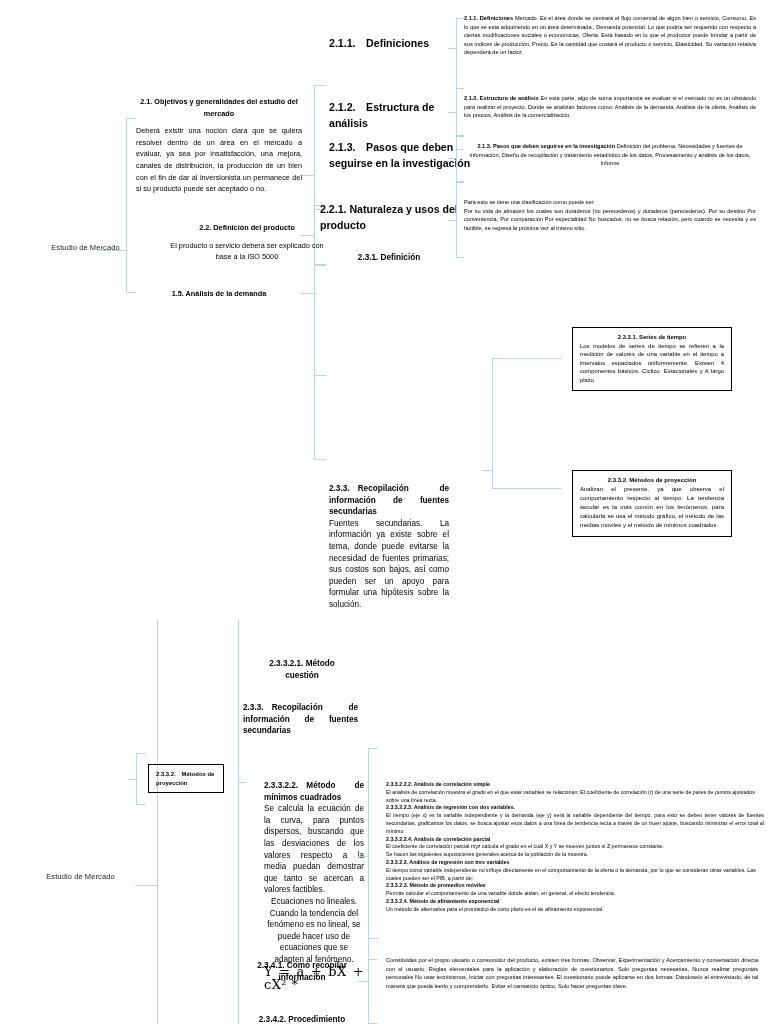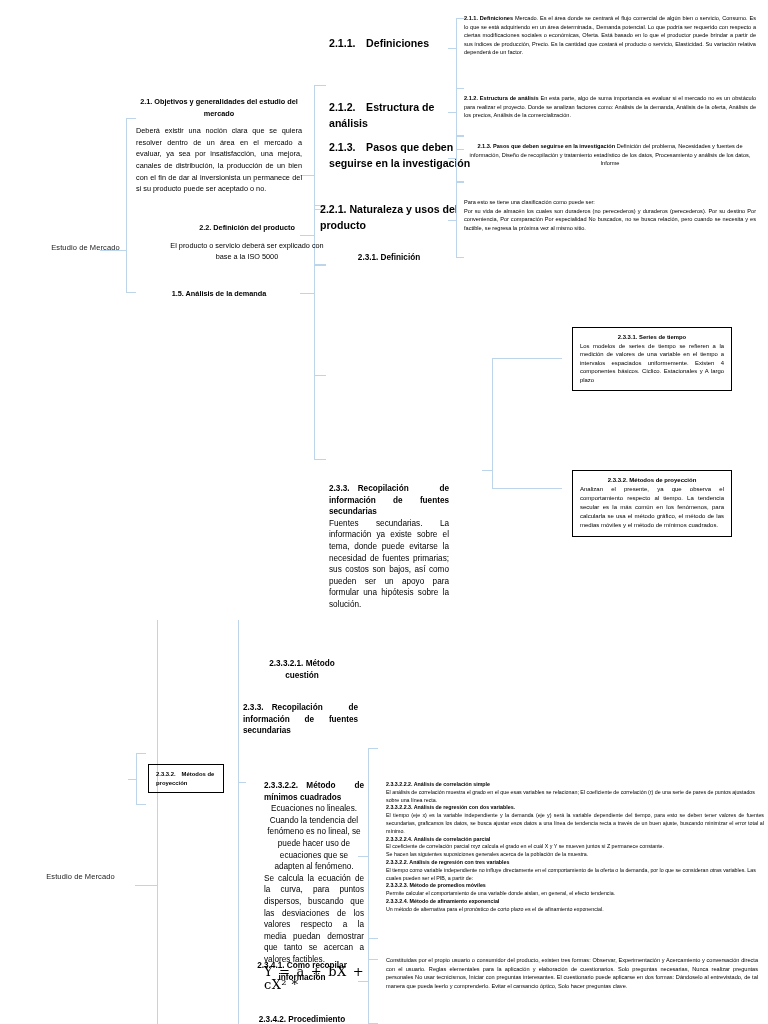--- a/index.html
+++ b/index.html
@@ -199,22 +199,22 @@
     <div class="h" style="left:10px;top:162px;width:8px;"></div>
     <div class="v" style="left:10px;top:0px;height:404px;"></div>
   </div>
 
   <div class="node s-l2s lead" style="left:252px;top:658px;width:100px;">
     <span class="ttl">2.3.3.2.1. Método cuestión</span>
   </div>
 
   <div class="node s-l2s just" style="left:264px;top:749px;width:100px;margin-top:31px;">
     <span class="ttl">2.3.3.2.2. Método de mínimos cuadrados</span>
+    <span class="body">Se calcula la ecuación de la curva, para puntos dispersos, buscando que las desviaciones de los valores respecto a la media puedan demostrar que tanto se acercan a valores factibles.</span>
     <span class="body lead">Ecuaciones no lineales. Cuando la tendencia del fenómeno es no lineal, se puede hacer uso de ecuaciones que se adapten al fenómeno.</span>
-    <span class="body">Se calcula la ecuación de la curva, para puntos dispersos, buscando que las desviaciones de los valores respecto a la media puedan demostrar que tanto se acercan a valores factibles.</span>
     <span class="formula">Y = a + bX + cX² *</span>
   </div>
 
   <div class="node s-l2s lead" style="left:252px;top:960px;width:100px;">
     <span class="ttl">2.3.4.1. Como recopilar información</span>
   </div>
 
   <div class="node s-l2s lead" style="left:252px;top:1014px;width:100px;">
     <span class="ttl">2.3.4.2. Procedimiento</span>
   </div>

